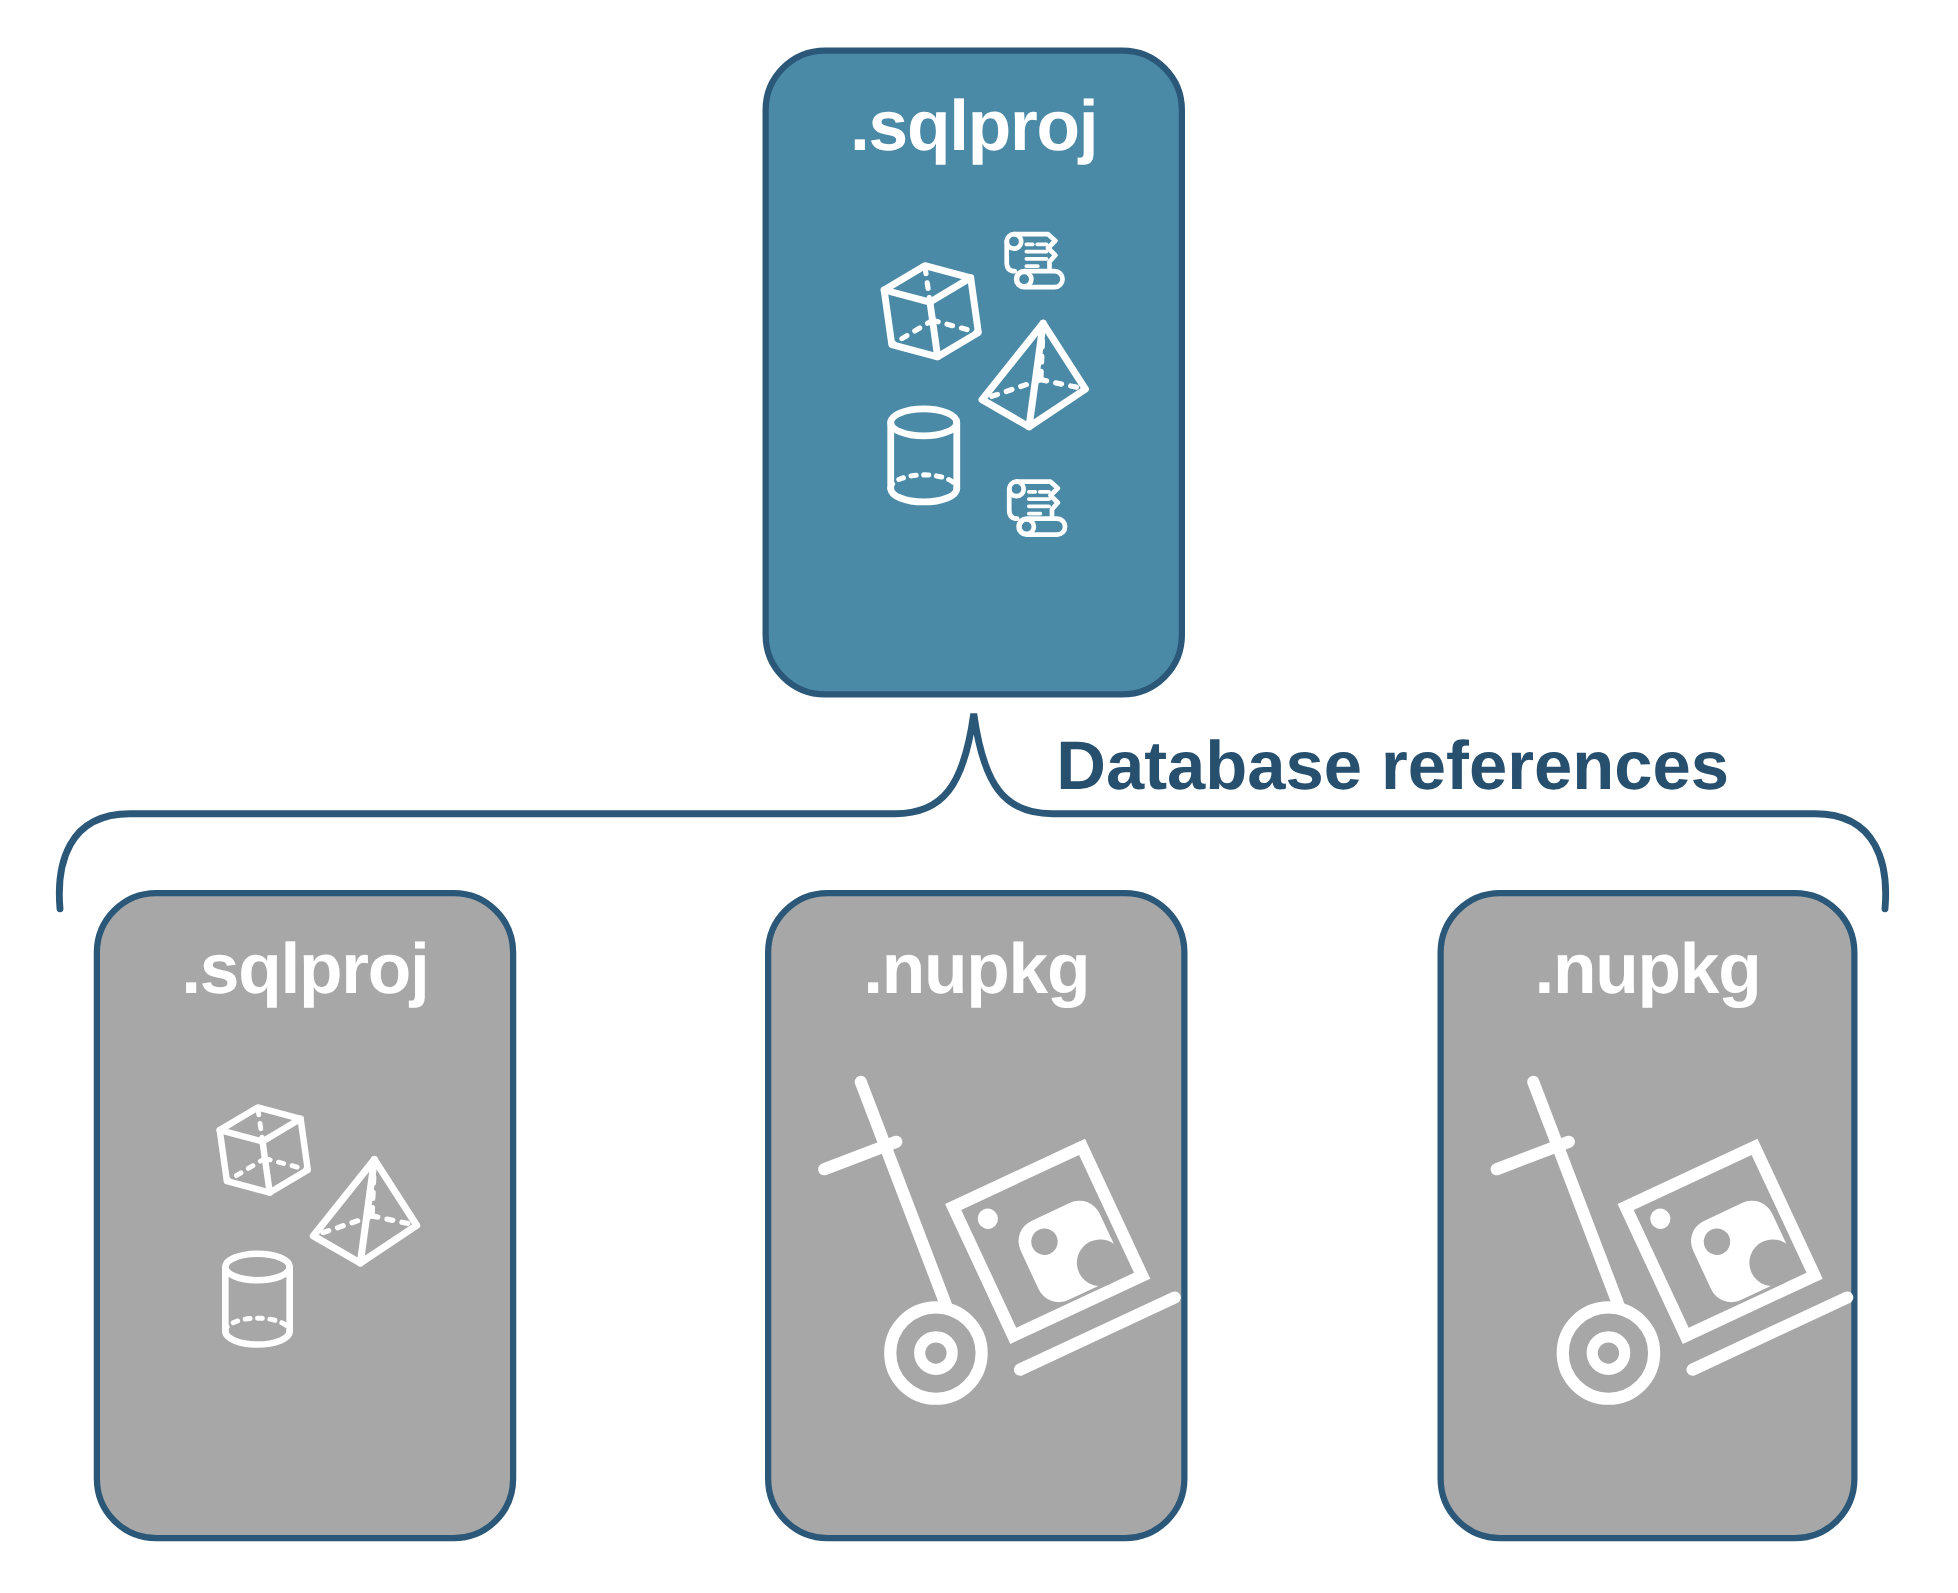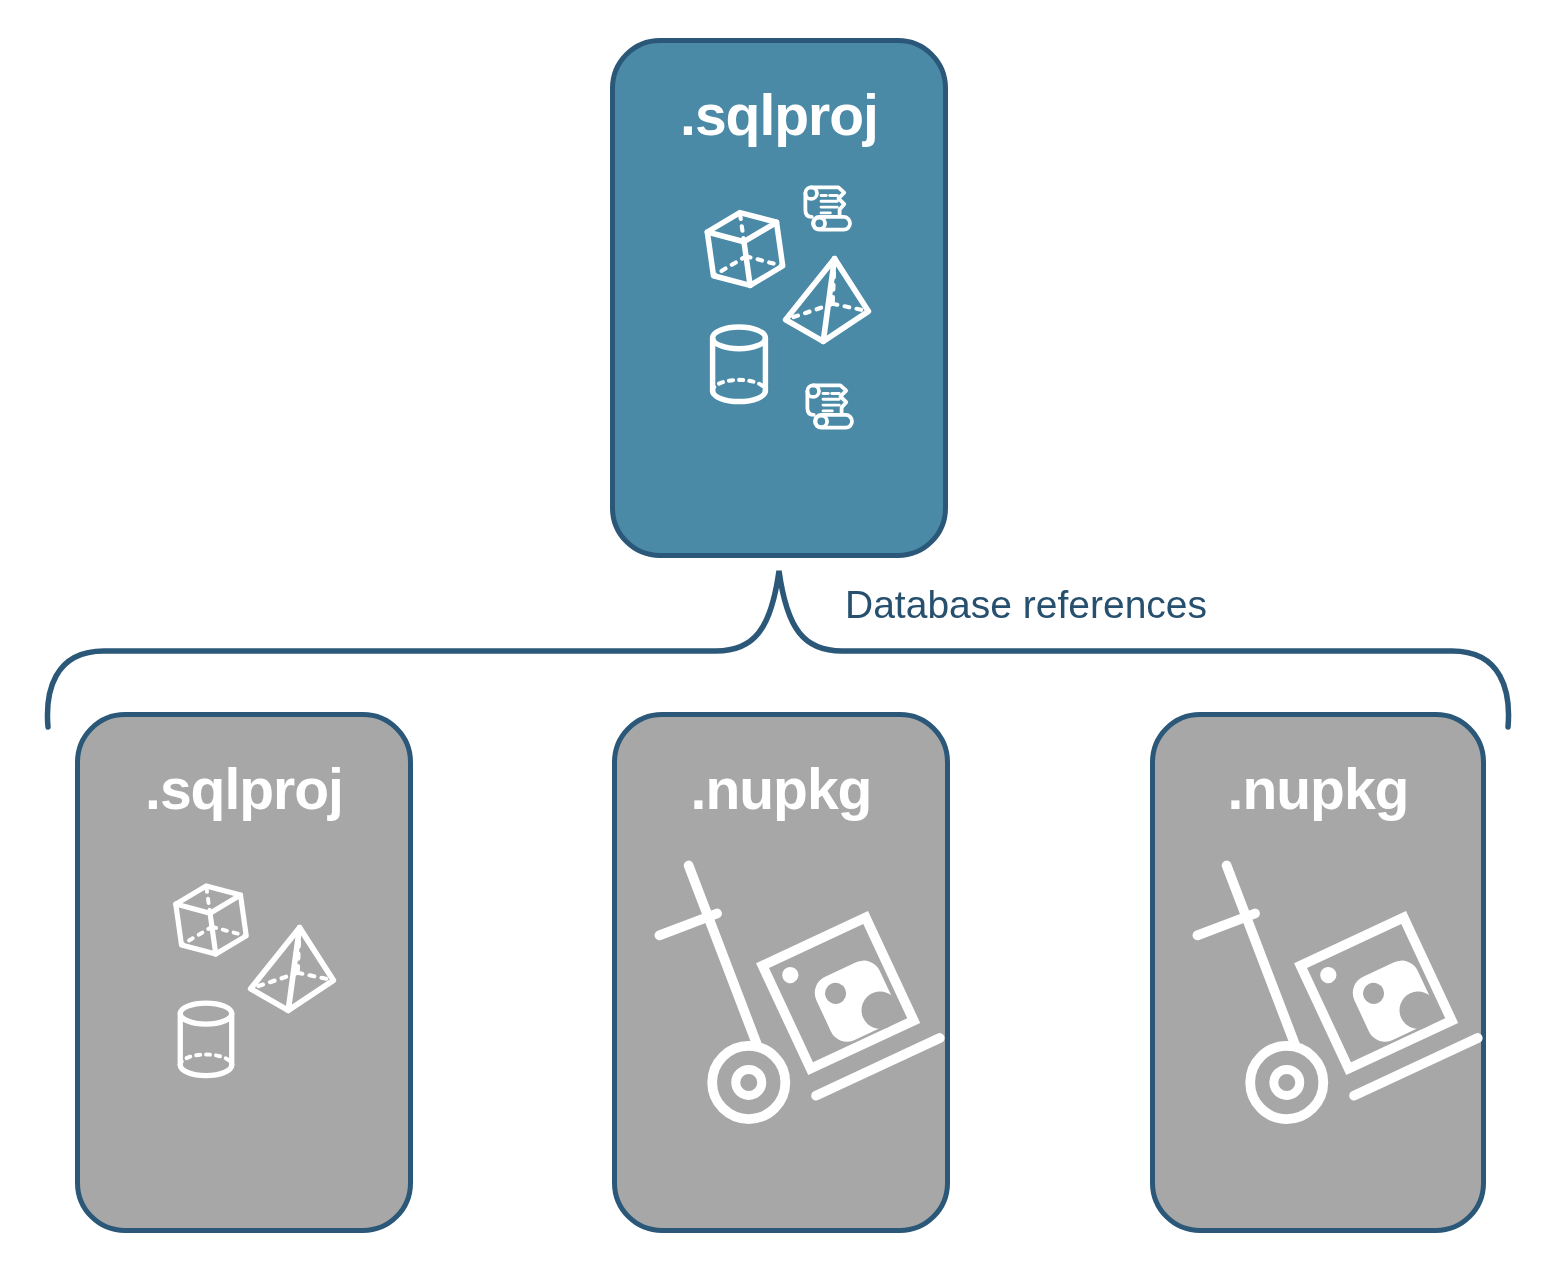--- a/index.html
+++ b/index.html
@@ -9,27 +9,27 @@
   .canvas{
     position:relative; width:1566px; height:1274px; background:#ffffff;
     font-family:"Liberation Sans", sans-serif; overflow:hidden;
   }
   .box{
     position:absolute; border:5px solid var(--ink); border-radius:50px; box-sizing:border-box;
   }
   .box.teal{ background:var(--teal); }
   .box.gray{ background:var(--gray); }
   .box-title{
-    margin-top:44px; text-align:center; color:#fff; font-size:57px; font-weight:bold;
+    margin-top:30px; text-align:center; color:#fff; font-size:57px; font-weight:bold;
     letter-spacing:-1px; line-height:1;
   }
   .icon{ position:absolute; color:var(--icon); }
   .brace{ position:absolute; left:0; top:0; pointer-events:none; }
   .connector-label{
-    position:absolute; left:845px; top:585px; font-size:39px; font-weight:normal;
+    position:absolute; left:845px; top:585px; font-size:55px; font-weight:bold;
     color:var(--label-ink); line-height:1; white-space:nowrap;
   }
 </style>
 </head>
 <body>
 
 <svg width="0" height="0" style="position:absolute" aria-hidden="true">
   <defs>
     <symbol id="cube" viewBox="0 0 100 100">
       <g transform="rotate(-8 50 50)" fill="none" stroke="currentColor" stroke-width="6" stroke-linejoin="round" stroke-linecap="round">

